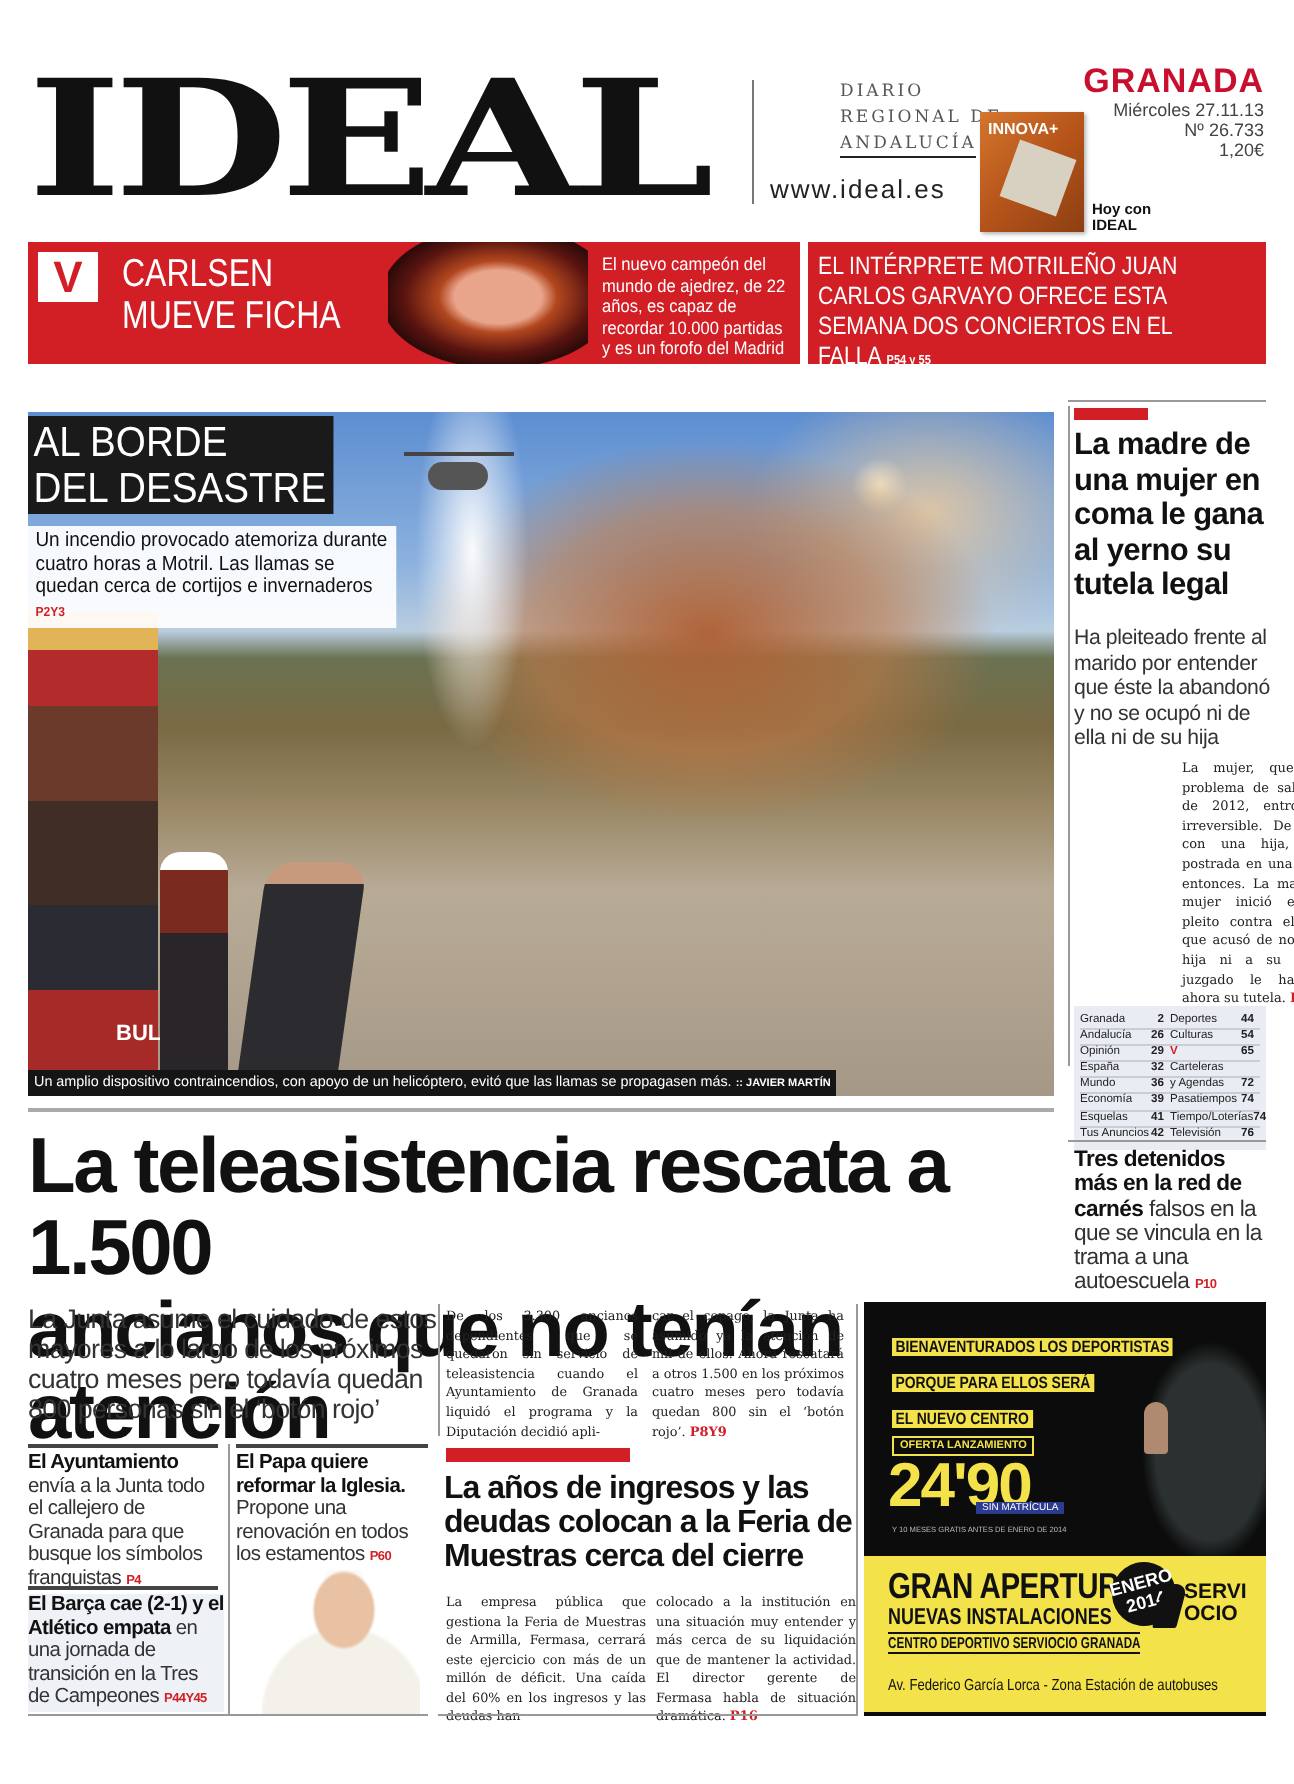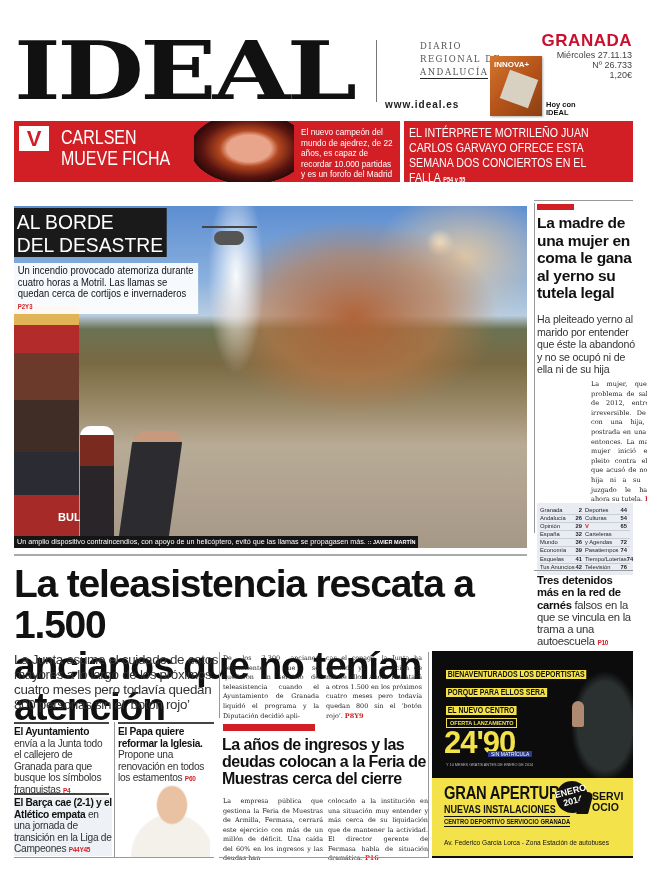--- a/index.html
+++ b/index.html
@@ -4,21 +4,21 @@
 <style>
   * { box-sizing: border-box; margin: 0; padding: 0; }
   body { width: 647px; height: 892px; background: #ffffff; position: relative; overflow: hidden; font-family: "Liberation Sans", sans-serif; color: #111; }
   .abs { position: absolute; }
 
   
   .logo { left: 14px; top: 30px; font-family: "DejaVu Serif", serif; font-weight: bold; font-size: 82px; letter-spacing: -3px; line-height: 82px; color: #111; transform: scaleX(1.22) scaleY(0.98); transform-origin: left top; }
   .mast-divider { left: 376px; top: 40px; width: 1px; height: 62px; background: #777; }
   .tagline { left: 385px; top: 40px; font-family: "DejaVu Serif", serif; font-size: 8.5px; letter-spacing: 1.5px; color: #555; line-height: 13px; margin-left: 35px; }
   .tagline .ul { border-bottom: 1px solid #222; padding-bottom: 1px; }
-  .website { left: 385px; top: 99px; font-size: 10px; font-weight: bold; letter-spacing: 1px; color: #222; }
+  .website { left: 385px; top: 87px; font-size: 13px; font-weight: normal; letter-spacing: 1px; color: #222; }
   .city { right: 15px; top: 31px; font-size: 17px; font-weight: bold; color: #c8102e; letter-spacing: 0.5px; }
   .meta { right: 15px; top: 50px; text-align: right; font-size: 9px; line-height: 10px; color: #444; }
   .supp-cover { left: 490px; top: 56px; width: 52px; height: 60px; background: linear-gradient(135deg,#d3762e 0%, #b6541a 50%, #8c3f12 100%); box-shadow: 1px 1px 2px rgba(0,0,0,.3); text-align: center; }
   .supp-cover .ttl { position:absolute; left:4px; top:4px; font-size:8px; color:#fff; font-weight:bold; }
   .supp-cover .inner { position:absolute; left:14px; top:18px; width:30px; height:30px; background:#d8d0c0; transform: rotate(20deg); }
   .hoy { left: 546px; top: 101px; font-size: 7.5px; font-weight: bold; line-height: 8px; }
 
   
   .banner { top: 121px; height: 61px; background: #d21f26; color: #fff; }
   .banner-left { left: 14px; width: 386px; }
@@ -169,21 +169,21 @@
     <span>Un amplio dispositivo contraincendios, con apoyo de un helicóptero, evitó que las llamas se propagasen más.</span>
     <span class="credit">:: JAVIER MARTÍN</span>
   </div>
 </div>
 <div class="abs photo-rule"></div>
 
 <div class="abs rtopline"></div>
 <div class="abs rcol-rule"></div>
 <div class="abs red-tag" style="left:537px; top:204px;"></div>
 <div class="abs madre-head">La madre de una mujer en coma le gana al yerno su tutela legal</div>
-<div class="abs madre-sub">Ha pleiteado yerno al marido por entender que éste la abandonó y no se ocupó ni de ella ni de su hija</div>
+<div class="abs madre-sub">Ha pleiteado frente al marido por entender que éste la abandonó y no se ocupó ni de ella ni de su hija</div>
 <div class="abs madre-body">
   <span>La mujer, que sufrió un problema de salud en junio de 2012, entró en coma irreversible. De 40 años y con una hija, permanece postrada en una cama desde entonces. La madre de esta mujer inició entonces un pleito contra el marido, al que acusó de no cuidar a su hija ni a su nieta y un juzgado le ha concedido ahora su tutela.</span>
   <span class="pref-red">P12</span>
 </div>
 
 <div class="abs index">
   <div class="index-row">
     <div class="index-cell">
         <span>Granada</span>
         <span class="n">2</span>
@@ -295,21 +295,21 @@
 <div class="abs brief-rule" style="left:118px; top:722px; width:96px;"></div>
 <div class="abs brief" style="left:118px; top:726px; width:98px;">
   <b>El Papa quiere reformar la Iglesia.</b>
   <span>Propone una renovación en todos los estamentos</span>
   <span class="pref-red">P60</span>
 </div>
 <div class="abs pope"></div>
 <div class="abs brief-rule" style="left:14px; top:793px; width:95px;"></div>
 <div class="abs brief" style="left:14px; top:797px; width:98px; background:#eef1f5;">
   <b>El Barça cae (2-1) y el Atlético empata</b>
-  <span>en una jornada de transición en la Liga de Campeones</span>
+  <span>en una jornada de transición en la Tres de Campeones</span>
   <span class="pref-red">P44Y45</span>
 </div>
 <div class="abs" style="left:14px; top:857px; width:200px; height:1px; background:#999;"></div>
 
 <div class="abs red-tag" style="left:223px; top:724px; width:92px; height:7px;"></div>
 <div class="abs feria-head">La años de ingresos y las deudas colocan a la Feria de Muestras cerca del cierre</div>
 <div class="abs feria-body" style="left:223px;">La empresa pública que gestiona la Feria de Muestras de Armilla, Fermasa, cerrará este ejercicio con más de un millón de déficit. Una caída del 60% en los ingresos y las deudas han</div>
 <div class="abs feria-body" style="left:328px;">
   <span>colocado a la institución en una situación muy entender y más cerca de su liquidación que de mantener la actividad. El director gerente de Fermasa habla de situación dramática.</span>
   <span class="pref-red">P16</span>

